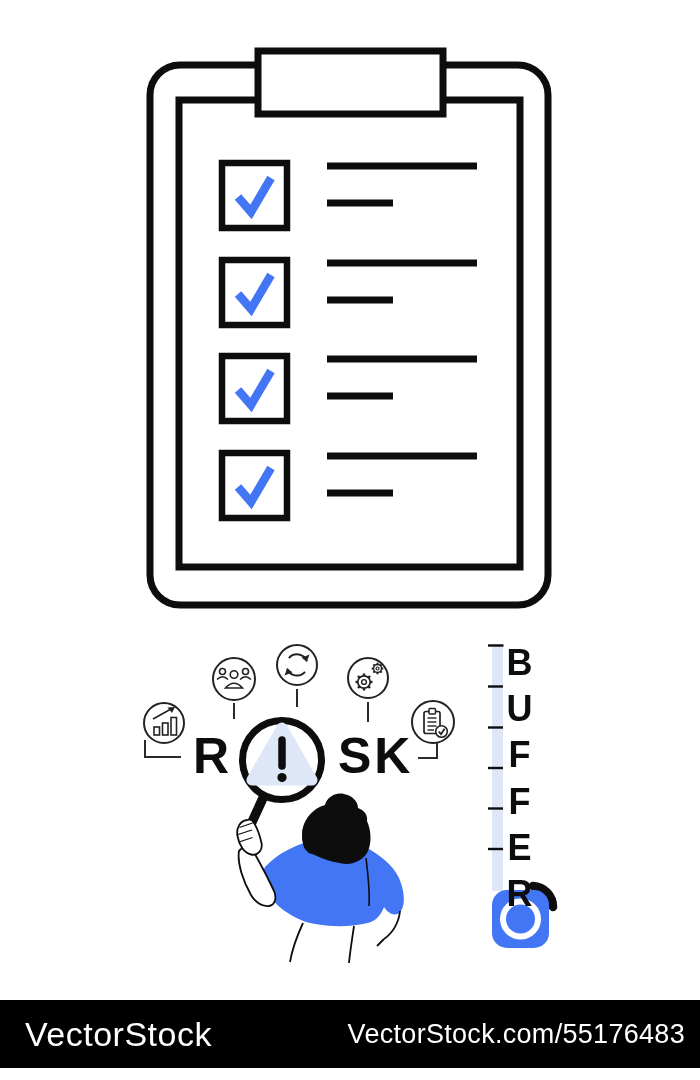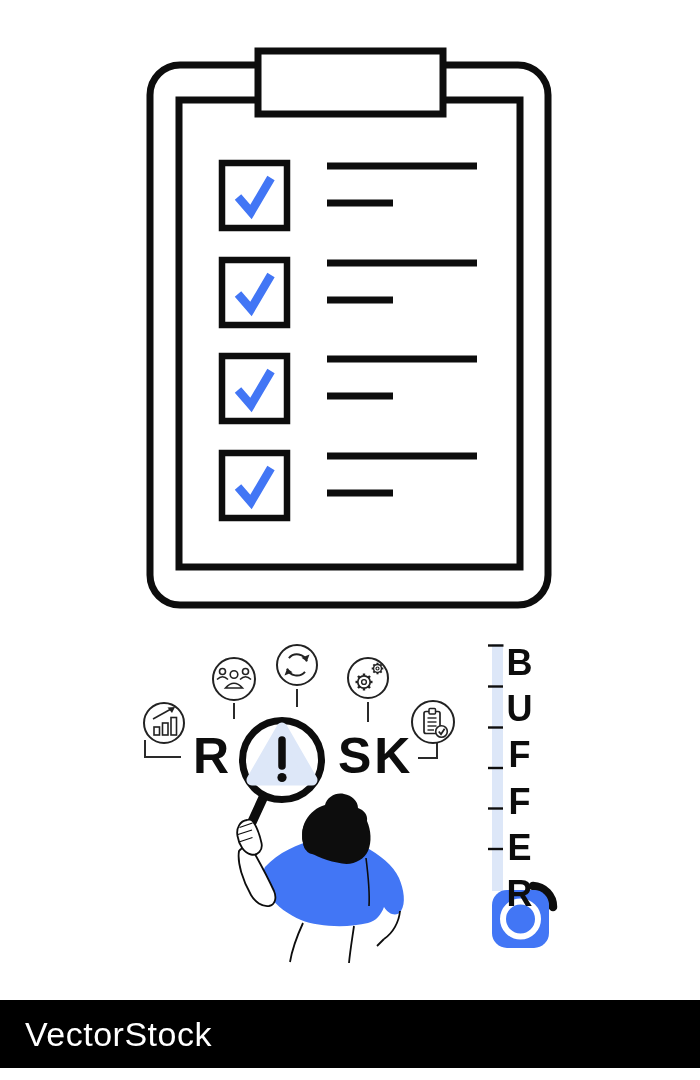--- a/index.html
+++ b/index.html
@@ -238,13 +238,14 @@
     <rect x="492" y="890" width="57" height="58" rx="15" fill="#4276f5"></rect>
     <circle cx="520.5" cy="919" r="17.5" fill="none" stroke="#ffffff" stroke-width="6"></circle>
   </g>
 </svg>
 
 <div class="buffer-label">BUFFER</div>
 </div>
 
 <div class="footer">
   <span class="brand">VectorStock</span>
+  <span class="credit">VectorStock.com/55176483</span>
 </div>
 
 </body></html>

